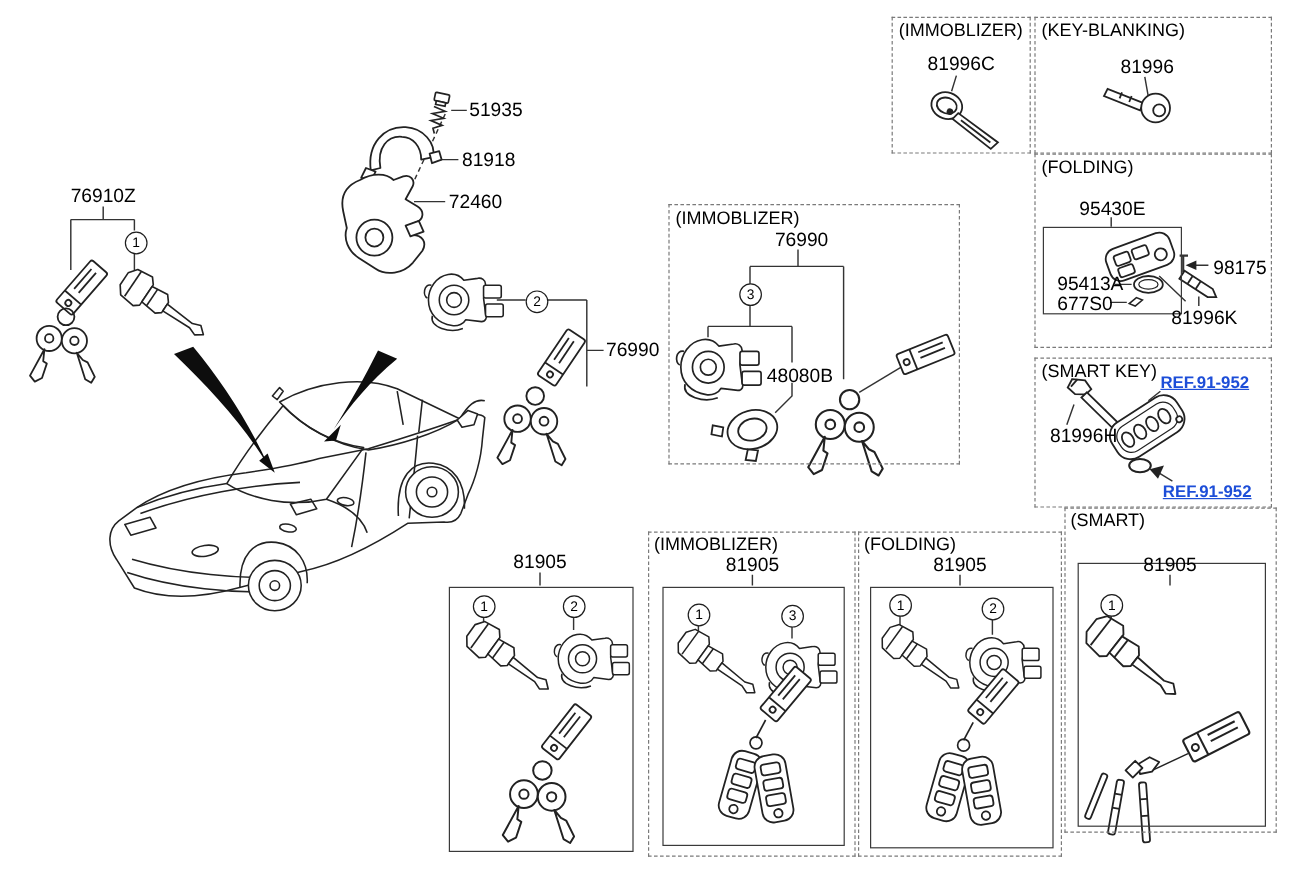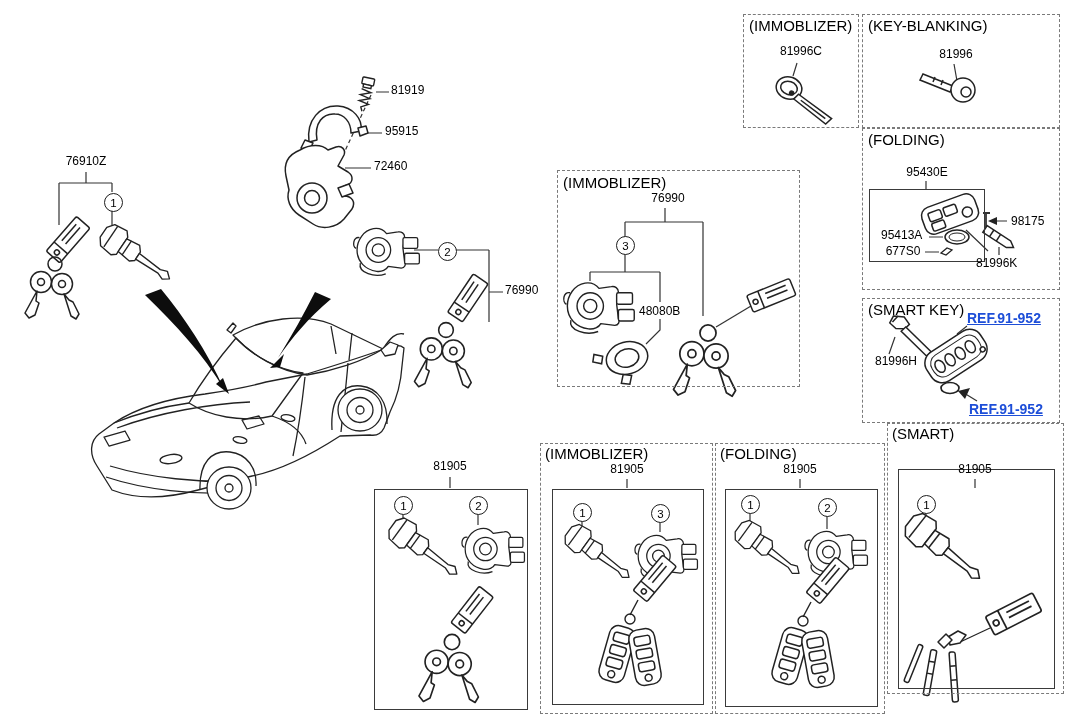--- a/index.html
+++ b/index.html
@@ -1,21 +1,21 @@
 <!DOCTYPE html>
 <html><head>
 <meta charset="utf-8">
 <style>
   html,body{margin:0;padding:0;background:#fff;}
   .canvas{position:relative;width:1084px;height:727px;background:#fff;overflow:hidden;
           font-family:"Liberation Sans",sans-serif;color:#000;}
   .art{position:absolute;left:0;top:0;z-index:1;}
   .dashed{position:absolute;border:1px dashed #7a7a7a;z-index:2;background:transparent;}
   .solid{position:absolute;border:1.5px solid #3a3a3a;z-index:2;background:transparent;}
-  .lbl{position:absolute;font-size:12px;line-height:1.15;white-space:nowrap;z-index:4;}
+  .lbl{position:absolute;font-size:16px;line-height:1.15;white-space:nowrap;z-index:4;}
   .ctr{text-align:center;}
   .title{position:absolute;font-size:15px;line-height:1.1;white-space:nowrap;z-index:4;}
   .callout{position:absolute;width:17px;height:17px;border:1.4px solid #1d1d1d;border-radius:50%;
            background:#fff;font-size:11.5px;display:flex;align-items:center;justify-content:center;z-index:5;}
   .ref{font-weight:bold;font-size:14px;text-decoration:underline;color:#1d4ed8;}
 </style>
 </head>
 <body>
 
 <div class="canvas">
@@ -302,22 +302,22 @@
   </div>
   <div class="lbl ctr" style="left:770px;top:463px;width:60px;">81905</div>
 
   <div class="dashed" style="left:887px;top:423px;width:175px;height:269px;">
     <div class="title" style="left:4px;top:2px;">(SMART)</div>
     <div class="solid" style="left:10px;top:45px;width:155px;height:218px;border-width:1px;"></div>
   </div>
   <div class="lbl ctr" style="left:945px;top:463px;width:60px;">81905</div>
 
   <div class="lbl ctr" style="left:48px;top:155px;width:76px;">76910Z</div>
-  <div class="lbl" style="left:391px;top:84px;">81919</div>
-  <div class="lbl" style="left:385px;top:125px;">95915</div>
+  <div class="lbl" style="left:391px;top:84px;">51935</div>
+  <div class="lbl" style="left:385px;top:125px;">81918</div>
   <div class="lbl" style="left:374px;top:160px;">72460</div>
   <div class="lbl" style="left:505px;top:284px;">76990</div>
 
   <div class="callout" style="left:104px;top:193px;">1</div>
   <div class="callout" style="left:438px;top:242px;">2</div>
   <div class="callout" style="left:616px;top:236px;">3</div>
   <div class="callout" style="left:394px;top:496px;">1</div>
   <div class="callout" style="left:469px;top:496px;">2</div>
   <div class="callout" style="left:573px;top:503px;">1</div>
   <div class="callout" style="left:651px;top:504px;">3</div>

